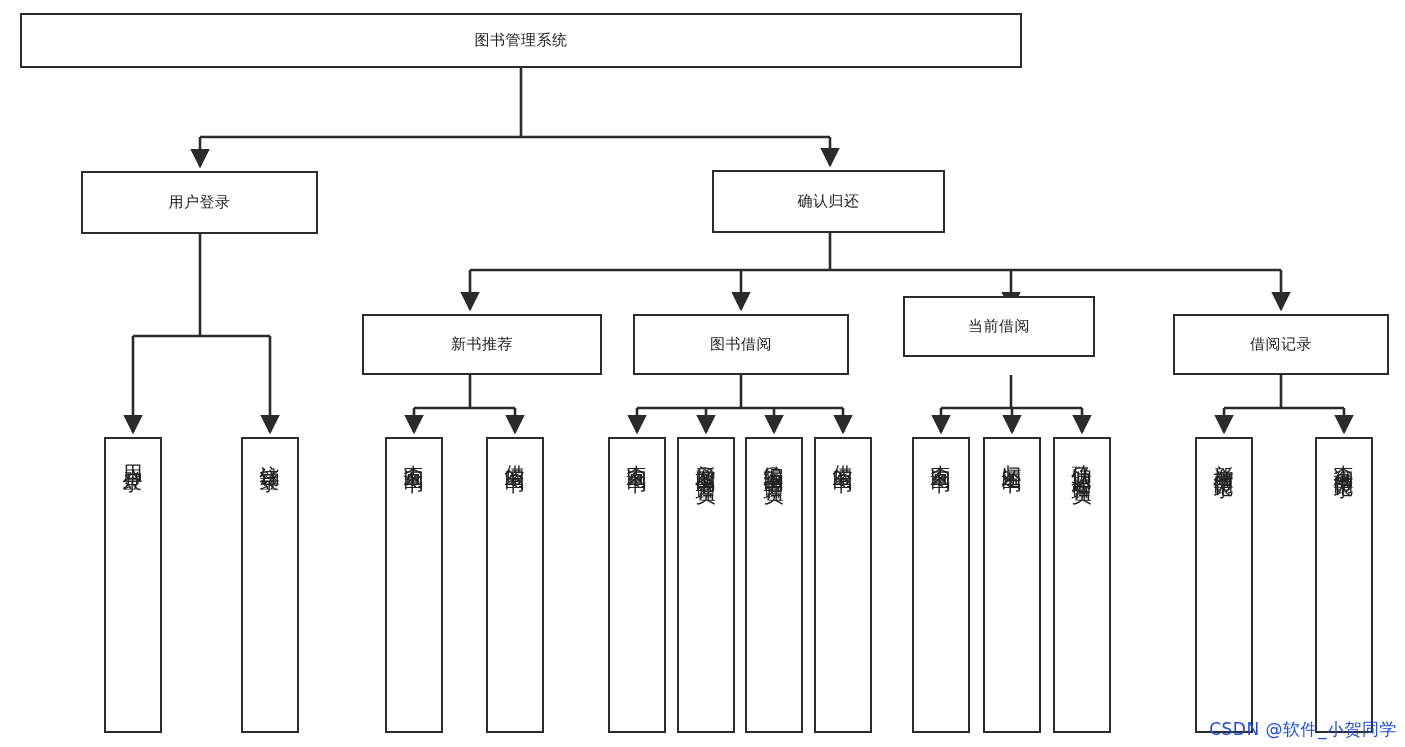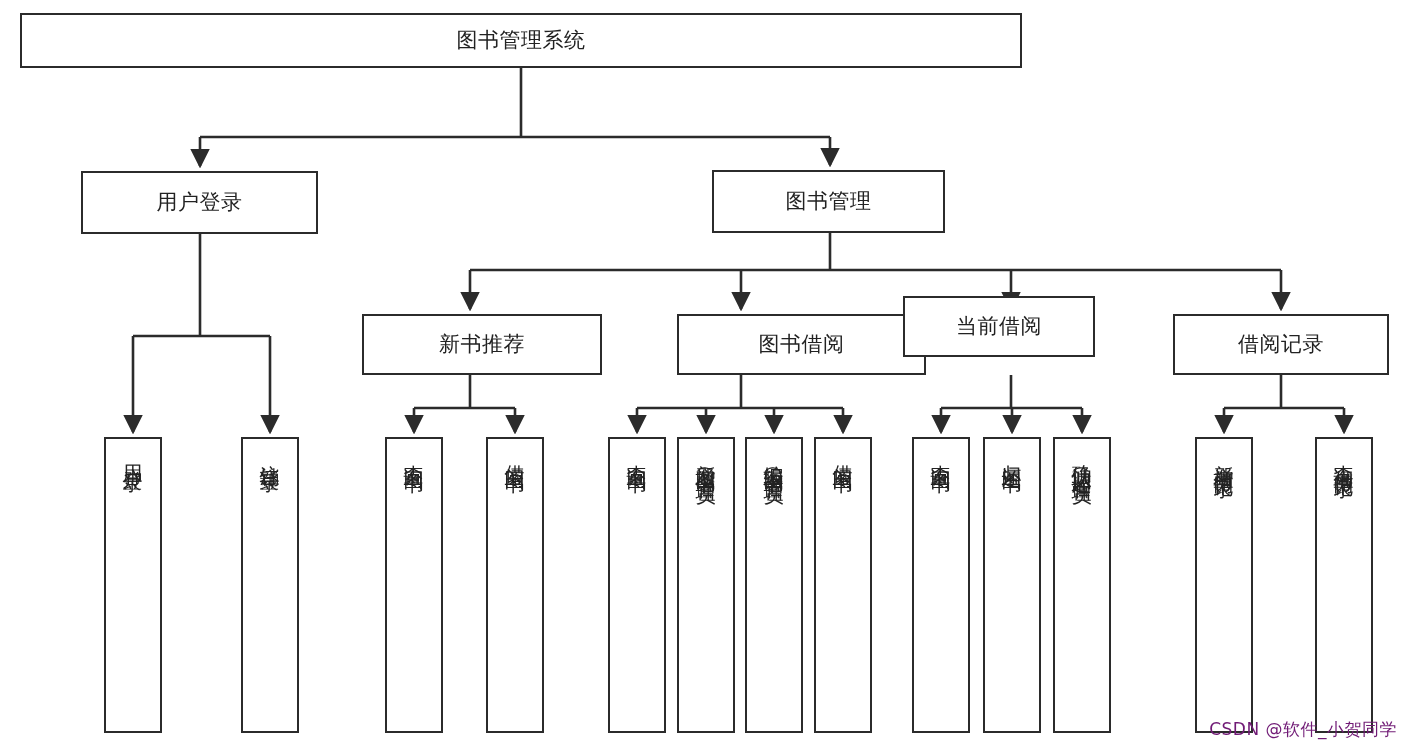--- a/index.html
+++ b/index.html
@@ -26,21 +26,21 @@
     position:absolute;
     box-sizing:border-box;
     background:#ffffff;
     border:2.5px solid #2b2b2b;
     display:flex;
     align-items:center;
     justify-content:center;
     z-index:2;
   }
   .node .label{
-    font-size:21px;
+    font-size:15px;
     line-height:1.12;
     letter-spacing:0.5px;
     color:#222222;
     white-space:nowrap;
   }
   
   .node.horiz .label{
     writing-mode:horizontal-tb;
   }
   
@@ -55,21 +55,21 @@
     font-size:20px;
     line-height:1.0;
     letter-spacing:3px;
     white-space:nowrap;
   }
   .watermark{
     position:absolute;
     right:8px;
     bottom:6px;
     font-size:17px;
-    color:#701a75;
+    color:#1d4ed8;
     letter-spacing:0.5px;
     z-index:5;
     white-space:nowrap;
     user-select:none;
   }
 </style>
 </head>
 <body>
 
 <div id="canvas">
@@ -125,27 +125,27 @@
   </svg>
 
   <div class="node horiz" style="left:20px; top:13px; width:1002px; height:55px;">
     <span class="label">图书管理系统</span>
   </div>
 
   <div class="node horiz" style="left:81px; top:171px; width:237px; height:63px;">
     <span class="label">用户登录</span>
   </div>
   <div class="node horiz" style="left:712px; top:170px; width:233px; height:63px;">
-    <span class="label">图书管理</span>
+    <span class="label">确认归还</span>
   </div>
 
   <div class="node horiz" style="left:362px; top:314px; width:240px; height:61px;">
     <span class="label">新书推荐</span>
   </div>
-  <div class="node horiz" style="left:633px; top:314px; width:249px; height:61px;margin-left:44px;">
+  <div class="node horiz" style="left:633px; top:314px; width:216px; height:61px;">
     <span class="label">图书借阅</span>
   </div>
   <div class="node horiz" style="left:903px; top:296px; width:192px; height:61px;">
     <span class="label">当前借阅</span>
   </div>
   <div class="node horiz" style="left:1173px; top:314px; width:216px; height:61px;text-align:right;">
     <span class="label">借阅记录</span>
   </div>
 
   <div class="node vert" style="left:104px; top:437px; width:58px; height:296px;">

